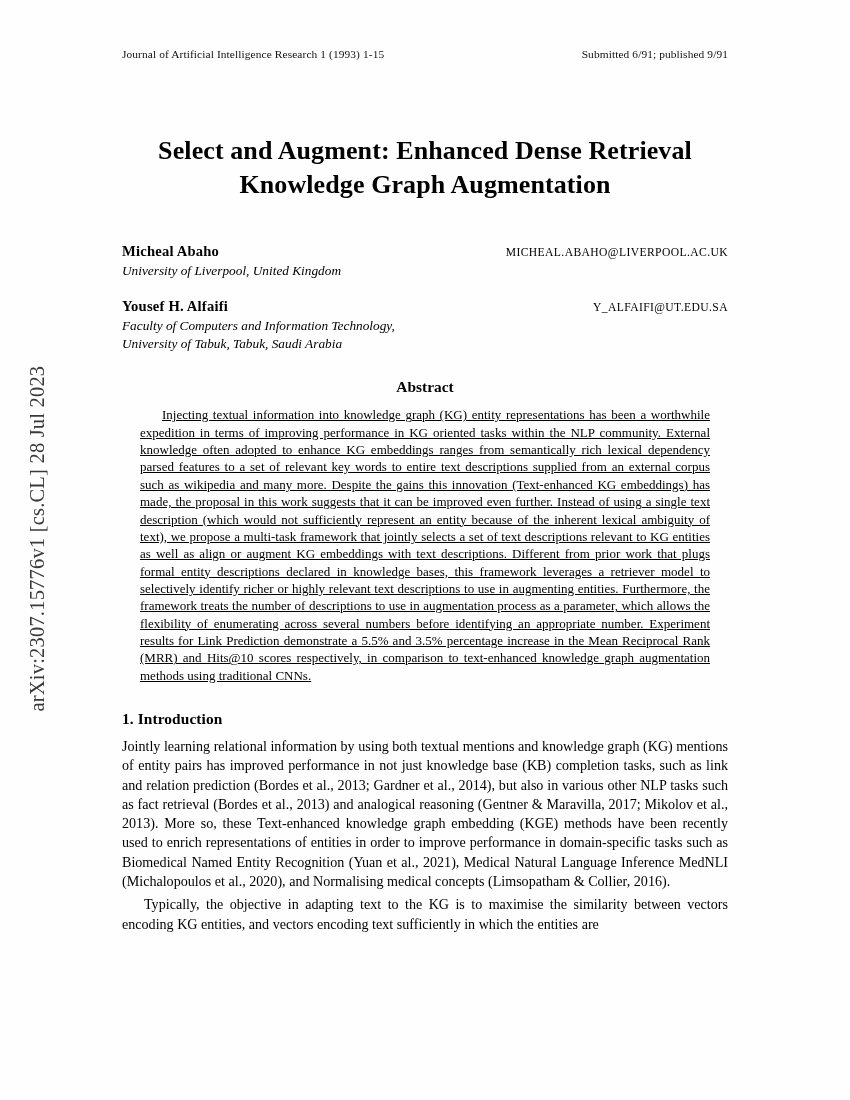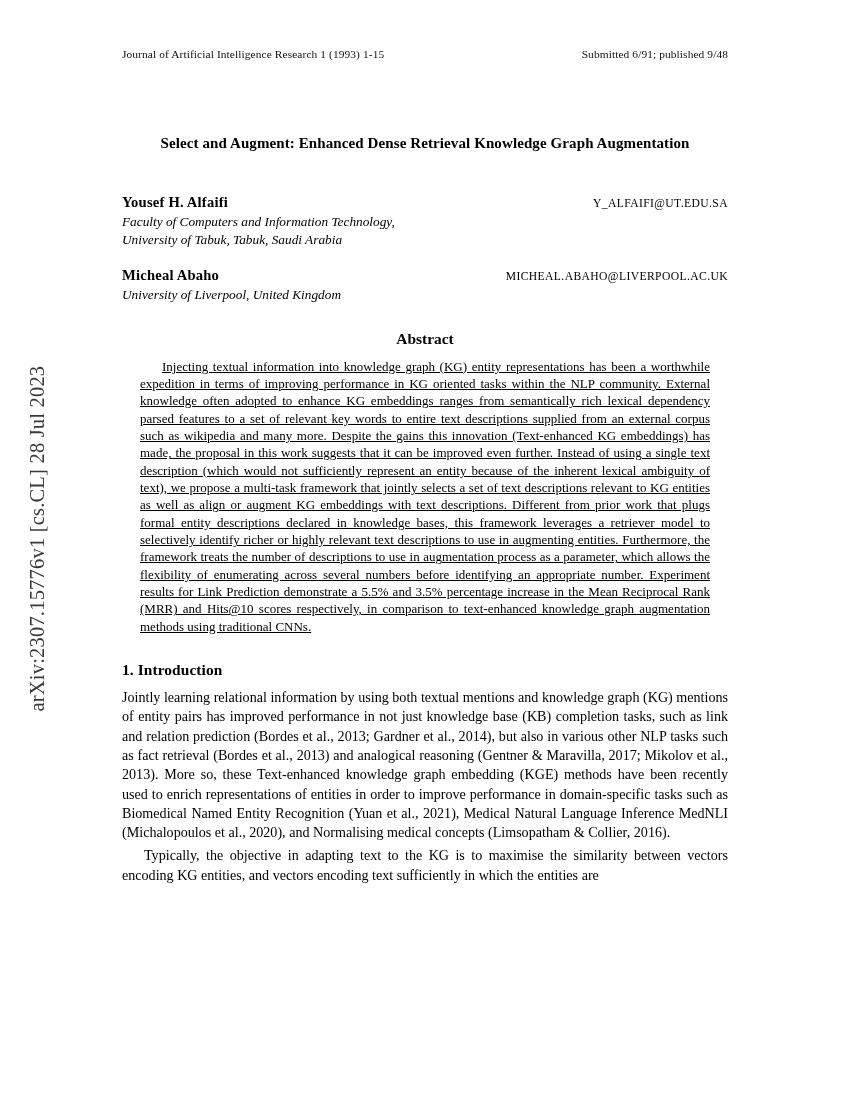--- a/index.html
+++ b/index.html
@@ -55,21 +55,21 @@
     letter-spacing: 0.1px;
     gap: 36px;
   }
   .runhead .left { font-style: normal; }
   .runhead .right { font-style: normal; }
 
   
   .title {
     margin-top: 74px;
     text-align: center;
-    font-size: 15px;
+    font-size: 26px;
     font-weight: bold;
     line-height: 1.32;
     letter-spacing: 0.1px;
   }
 
   
   .authors {
     margin-top: 40px;
   }
   .author-block {
@@ -148,42 +148,42 @@
 <body>
 
 <div class="page">
 
   <div class="arxiv-stamp">arXiv:2307.15776v1  [cs.CL]  28 Jul 2023</div>
 
   <div class="content">
 
     <div class="runhead">
       <span class="left">Journal of Artificial Intelligence Research 1 (1993) 1-15</span>
-      <span class="right">Submitted 6/91; published 9/48</span>
+      <span class="right">Submitted 6/91; published 9/91</span>
     </div>
 
     <div class="title">Select and Augment: Enhanced Dense Retrieval Knowledge Graph Augmentation</div>
 
     <div class="authors">
 
       <div class="author-block">
         <div class="author-row">
+          <span class="author-name">Micheal Abaho</span>
+          <span class="author-email">micheal.abaho@liverpool.ac.uk</span>
+        </div>
+        <div class="author-aff">University of Liverpool, United Kingdom</div>
+      </div>
+
+      <div class="author-block">
+        <div class="author-row">
           <span class="author-name">Yousef H. Alfaifi</span>
           <span class="author-email">y_alfaifi@ut.edu.sa</span>
         </div>
         <div class="author-aff" style="white-space: pre-line;">Faculty of Computers and Information Technology,
 University of Tabuk, Tabuk, Saudi Arabia</div>
-      </div>
-
-      <div class="author-block">
-        <div class="author-row">
-          <span class="author-name">Micheal Abaho</span>
-          <span class="author-email">micheal.abaho@liverpool.ac.uk</span>
-        </div>
-        <div class="author-aff">University of Liverpool, United Kingdom</div>
       </div>
 
     </div>
 
     <div class="abstract-title">Abstract</div>
     <div class="abstract-body">Injecting textual information into knowledge graph (KG) entity representations has been a worthwhile expedition in terms of improving performance in KG oriented tasks within the NLP community. External knowledge often adopted to enhance KG embeddings ranges from semantically rich lexical dependency parsed features to a set of relevant key words to entire text descriptions supplied from an external corpus such as wikipedia and many more. Despite the gains this innovation (Text-enhanced KG embeddings) has made, the proposal in this work suggests that it can be improved even further. Instead of using a single text description (which would not sufficiently represent an entity because of the inherent lexical ambiguity of text), we propose a multi-task framework that jointly selects a set of text descriptions relevant to KG entities as well as align or augment KG embeddings with text descriptions. Different from prior work that plugs formal entity descriptions declared in knowledge bases, this framework leverages a retriever model to selectively identify richer or highly relevant text descriptions to use in augmenting entities. Furthermore, the framework treats the number of descriptions to use in augmentation process as a parameter, which allows the flexibility of enumerating across several numbers before identifying an appropriate number. Experiment results for Link Prediction demonstrate a 5.5% and 3.5% percentage increase in the Mean Reciprocal Rank (MRR) and Hits@10 scores respectively, in comparison to text-enhanced knowledge graph augmentation methods using traditional CNNs.</div>
 
     <div class="section-title">1. Introduction</div>
     <div class="body-par">Jointly learning relational information by using both textual mentions and knowledge graph (KG) mentions of entity pairs has improved performance in not just knowledge base (KB) completion tasks, such as link and relation prediction (Bordes et al., 2013; Gardner et al., 2014), but also in various other NLP tasks such as fact retrieval (Bordes et al., 2013) and analogical reasoning (Gentner &amp; Maravilla, 2017; Mikolov et al., 2013). More so, these Text-enhanced knowledge graph embedding (KGE) methods have been recently used to enrich representations of entities in order to improve performance in domain-specific tasks such as Biomedical Named Entity Recognition (Yuan et al., 2021), Medical Natural Language Inference MedNLI (Michalopoulos et al., 2020), and Normalising medical concepts (Limsopatham &amp; Collier, 2016).</div>
     <div class="body-par indent">Typically, the objective in adapting text to the KG is to maximise the similarity between vectors encoding KG entities, and vectors encoding text sufficiently in which the entities are</div>

